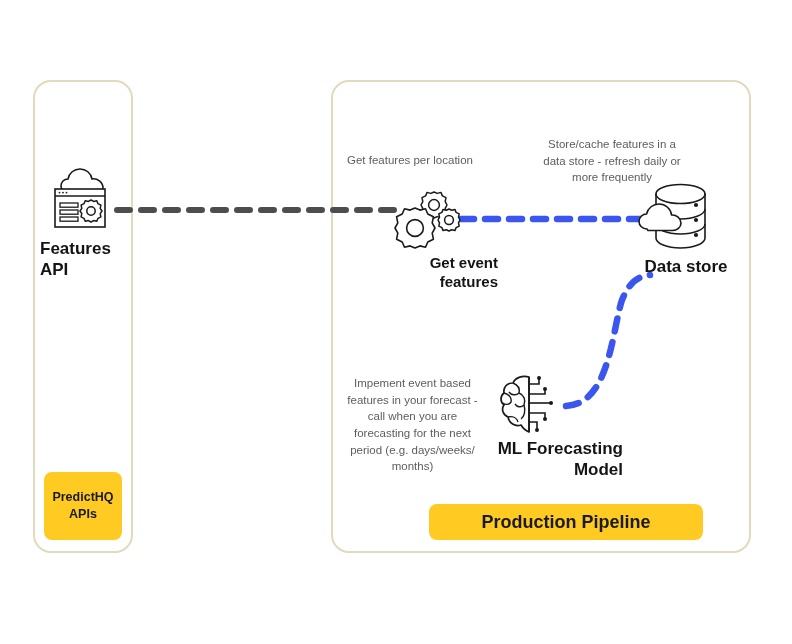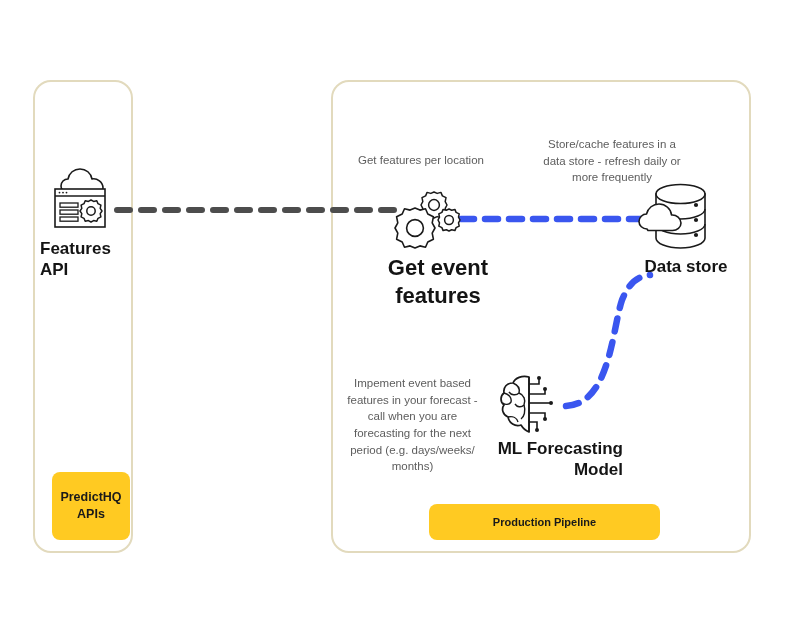--- a/index.html
+++ b/index.html
@@ -33,51 +33,51 @@
     border-radius: 8px;
     display: flex;
     align-items: center;
     justify-content: center;
     text-align: center;
     color: #1a1a1a;
     font-weight: bold;
     line-height: 1.35;
   }
   #pill-predicthq {
-    left: 52px; top: 472px; width: 78px; height: 68px;
+    left: 44px; top: 472px; width: 78px; height: 68px;
     font-size: 12.5px;
     white-space: pre-line;
   }
   #pill-production {
-    left: 429px; top: 504px; width: 231px; height: 36px;
-    font-size: 11px;
+    left: 429px; top: 504px; width: 274px; height: 36px;
+    font-size: 18px;
   }
 
   
   .node-label {
     position: absolute;
     color: #141414;
     font-weight: bold;
     line-height: 1.25;
     white-space: pre-line;
   }
   #label-features-api { left: 40px;  top: 238px; width: 92px;  font-size: 17px; text-align: left; }
-  #label-get-event    { left: 378px; top: 254px; width: 120px; font-size: 22px; text-align: center; }
+  #label-get-event    { left: 378px; top: 254px; width: 120px; font-size: 15px; text-align: right; }
   #label-data-store   { left: 626px; top: 256px; width: 120px; font-size: 17px; text-align: center; }
   #label-ml-model     { left: 483px; top: 438px; width: 140px; font-size: 17px; text-align: right; }
 
   
   .annotation {
     position: absolute;
     color: #5d5d5d;
     font-size: 11.5px;
     line-height: 1.45;
     white-space: pre-line;
   }
-  #note-per-location { left: 347px; top: 152px; width: 140px; text-align: left; margin-left: 11px; }
+  #note-per-location { left: 347px; top: 152px; width: 140px; text-align: left; }
   #note-store-cache  { left: 527px; top: 136px; width: 170px; text-align: center; }
   #note-implement    { left: 340px; top: 375px; width: 145px; text-align: center; }
 
   
   .icon { position: absolute; }
   #icon-features-api { left: 48px;  top: 163px; width: 76px; height: 72px; }
   #icon-gears        { left: 392px; top: 190px; width: 76px; height: 64px; }
   #icon-datastore    { left: 634px; top: 180px; width: 80px; height: 74px; }
   #icon-brain        { left: 498px; top: 372px; width: 72px; height: 66px; }
 

